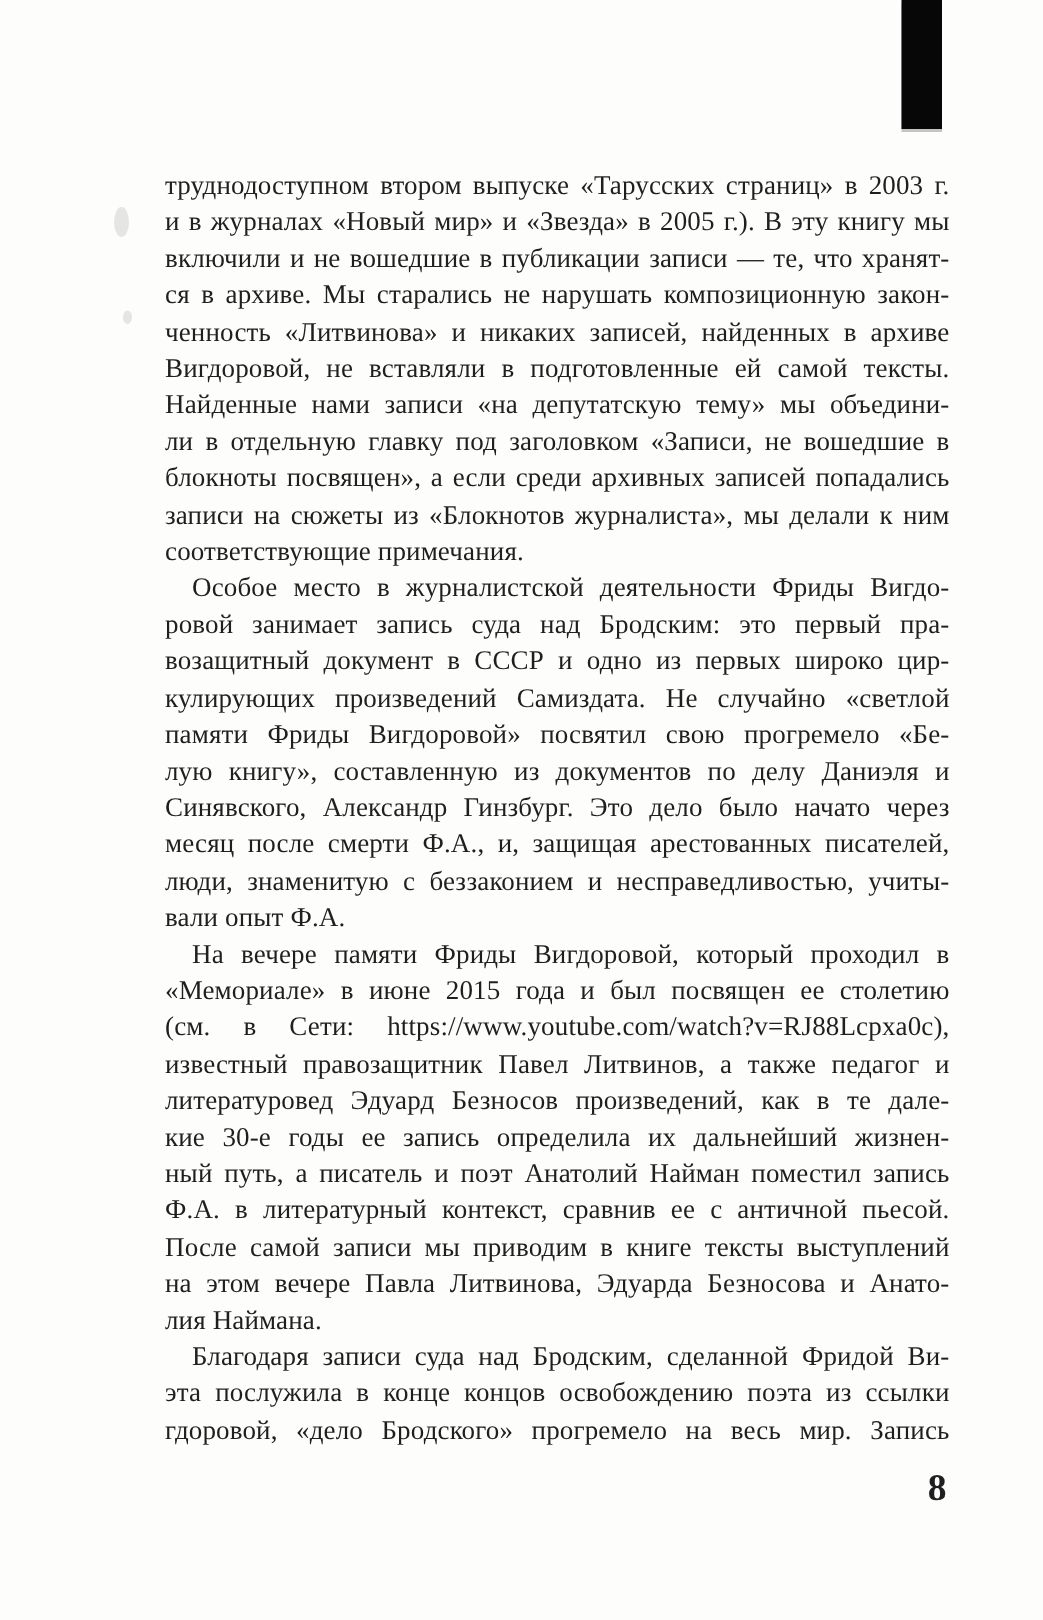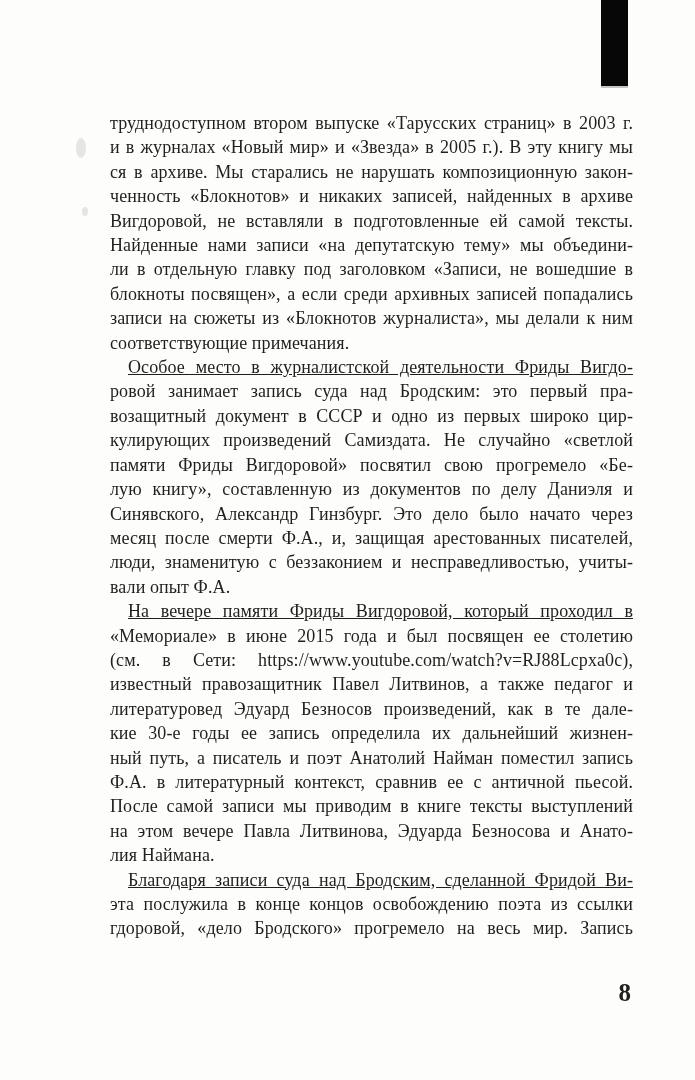--- a/index.html
+++ b/index.html
@@ -44,21 +44,21 @@
     line-height:24.4px;
     color:var(--text-color);
     letter-spacing:.1px;
   }
   .line{
     text-align:justify;
     text-align-last:justify;
     min-height:24.4px;
   }
   .line.end{text-align-last:left;}
-  .line.indent{text-indent:18px;text-decoration:underline;}
+  .line.indent{text-indent:18px;}
   .page-number{
     position:absolute;
     right:64px;top:979px;
     font-size:25px;
     font-weight:700;
     color:var(--text-color);
   }
 </style>
 </head>
 <body>
@@ -67,22 +67,23 @@
 
   <div class="thumb-mark"></div>
   <div class="artifact a1"></div>
   <div class="artifact a2"></div>
 
   <main class="text-block">
 
     <section>
       <div class="line">труднодоступном втором выпуске «Тарусских страниц» в 2003 г.</div>
       <div class="line">и в журналах «Новый мир» и «Звезда» в 2005 г.). В эту книгу мы</div>
+      <div class="line">включили и не вошедшие в публикации записи — те, что хранят-</div>
       <div class="line">ся в архиве. Мы старались не нарушать композиционную закон-</div>
-      <div class="line">ченность «Блокнотов» и никаких записей, найденных в архиве</div>
+      <div class="line">ченность «Литвинова» и никаких записей, найденных в архиве</div>
       <div class="line">Вигдоровой, не вставляли в подготовленные ей самой тексты.</div>
       <div class="line">Найденные нами записи «на депутатскую тему» мы объедини-</div>
       <div class="line">ли в отдельную главку под заголовком «Записи, не вошедшие в</div>
       <div class="line">блокноты посвящен», а если среди архивных записей попадались</div>
       <div class="line">записи на сюжеты из «Блокнотов журналиста», мы делали к ним</div>
       <div class="line end">соответствующие примечания.</div>
     </section>
 
     <section>
       <div class="line indent">Особое место в журналистской деятельности Фриды Вигдо-</div>

